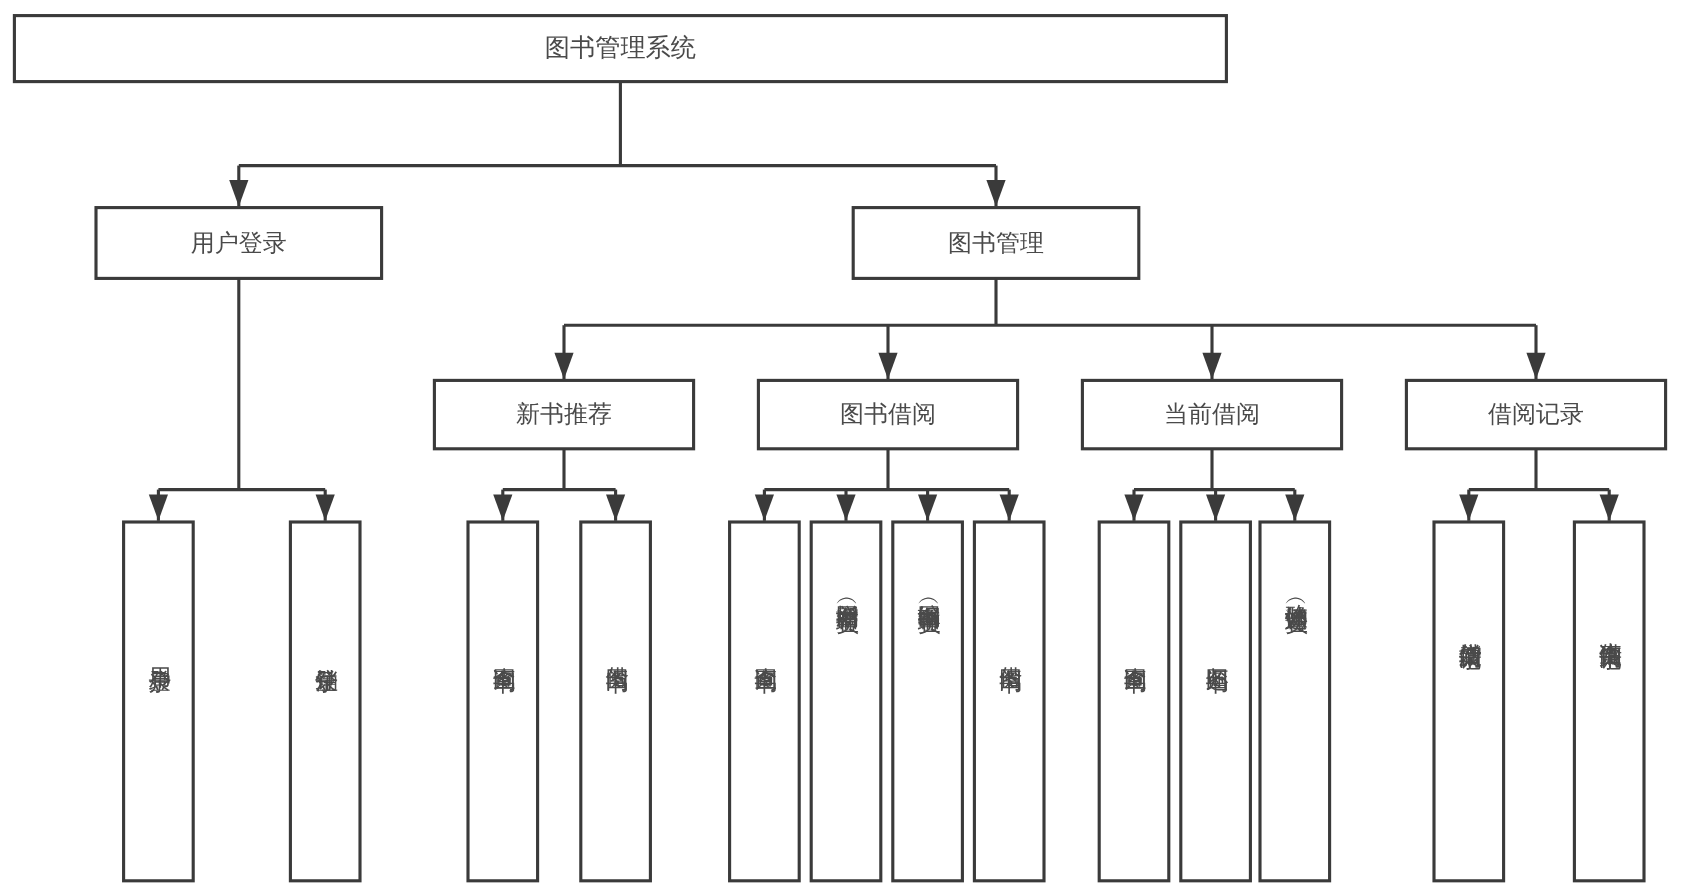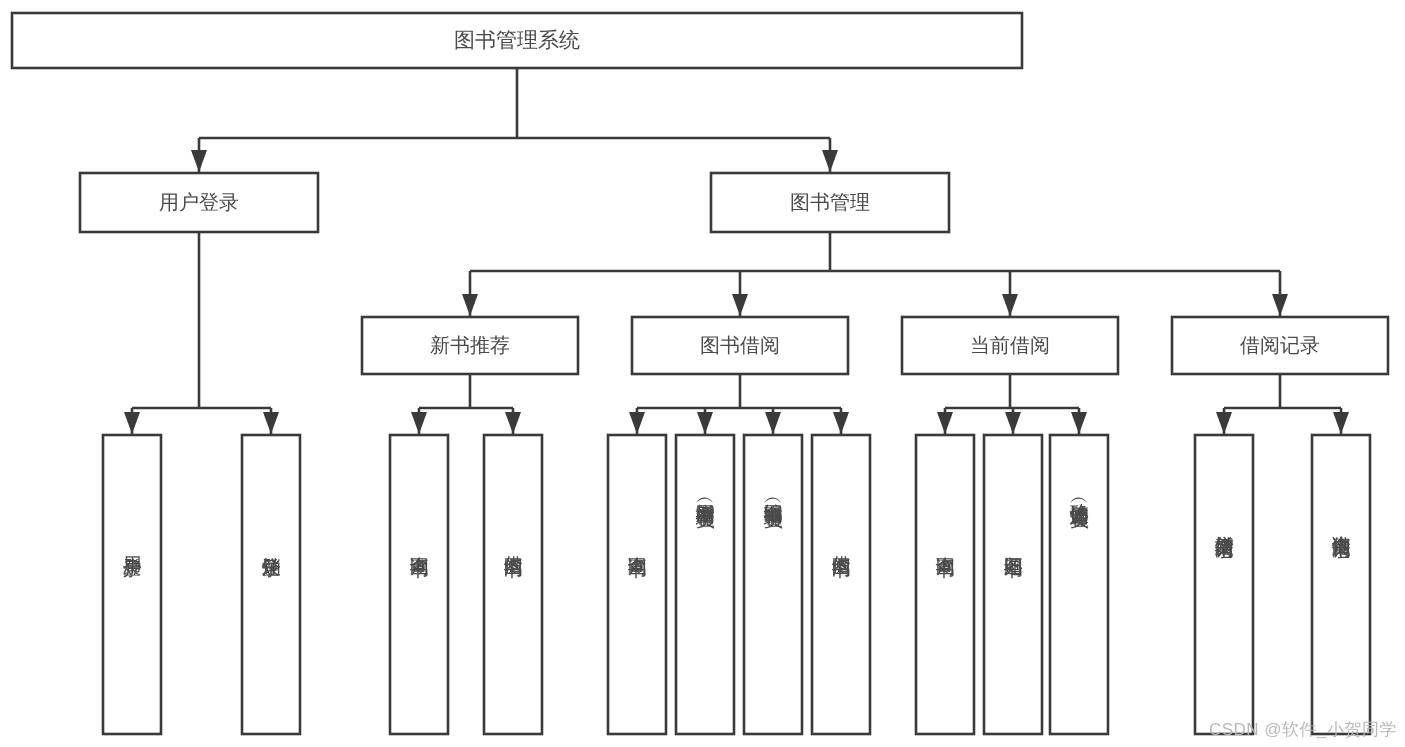--- a/index.html
+++ b/index.html
@@ -207,14 +207,13 @@
         <span class="vert-label" style="padding-top: 53px;">确认归还（管理员）</span>
       </div>
       <div class="vert-label-wrap" style="left: 1195px; top: 435px; width: 58px; height: 299px;">
         <span class="vert-label" style="padding-top: 84.5px;">新增借阅记录</span>
       </div>
       <div class="vert-label-wrap" style="left: 1312px; top: 435px; width: 58px; height: 299px;">
         <span class="vert-label" style="padding-top: 84.5px;">查询借阅记录</span>
       </div>
     </div>
 
-  <div class="watermark">CSDN @软件_小贺同学</div>
 </div>
 
 </body></html>

